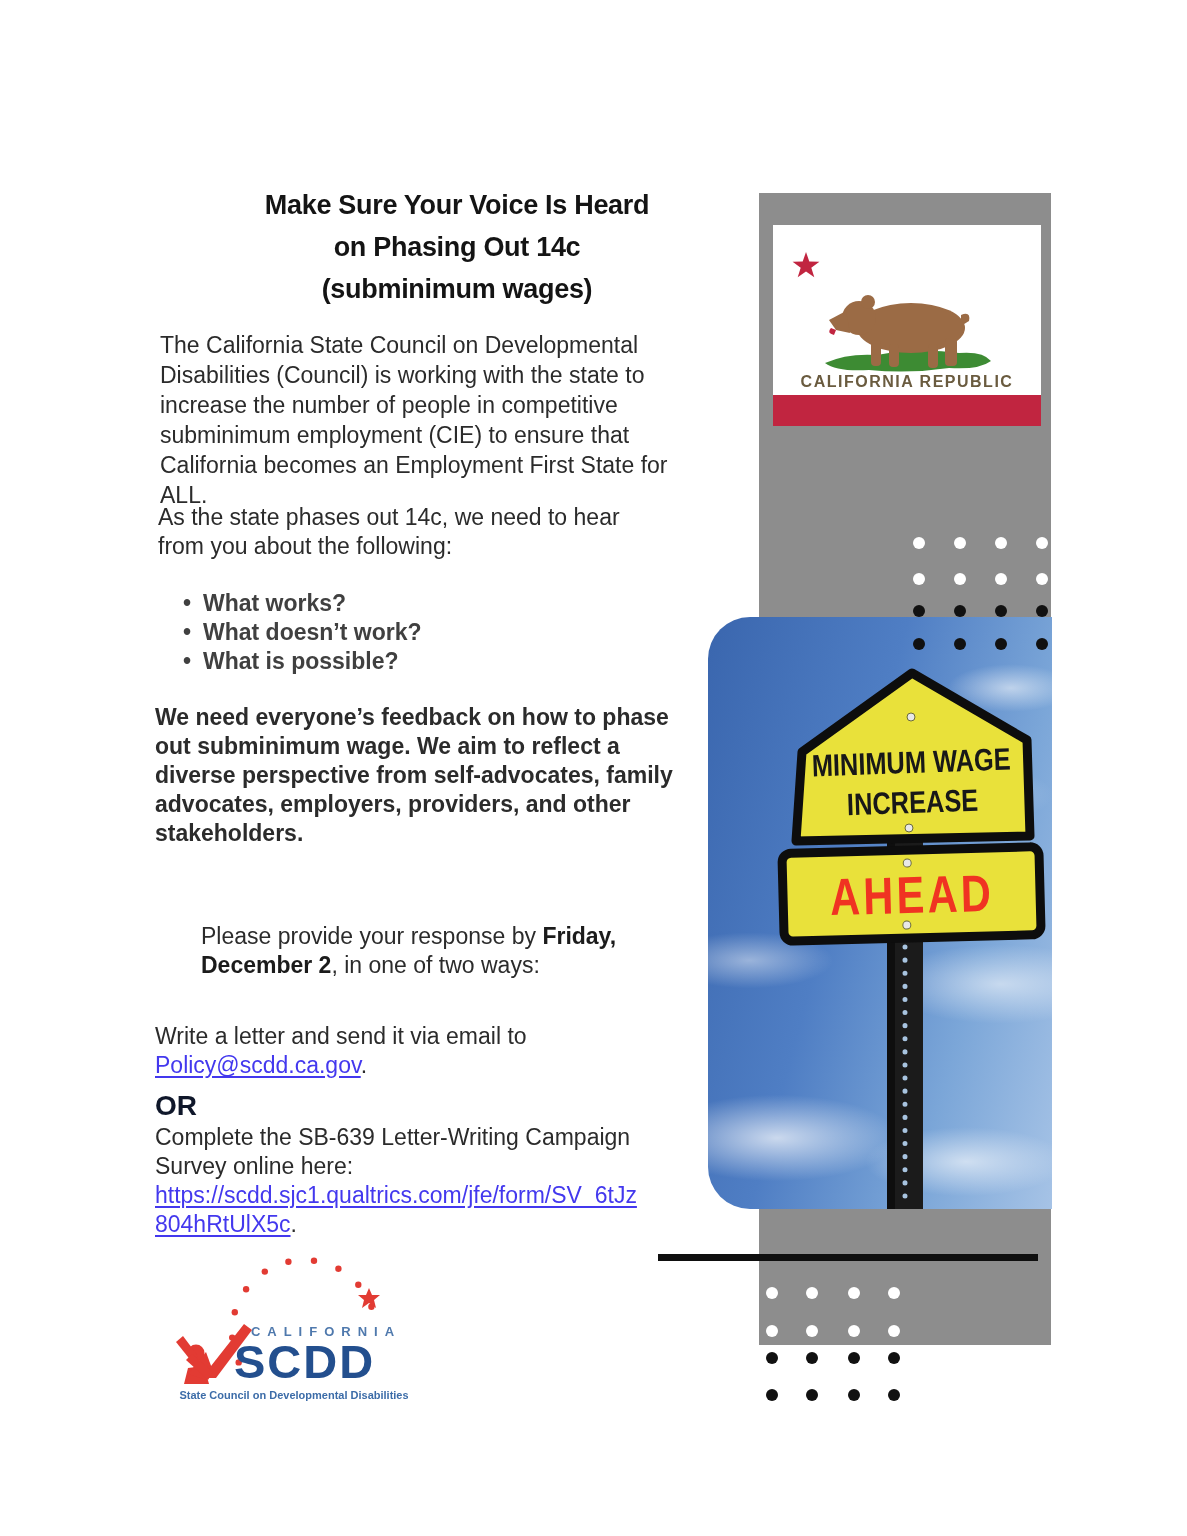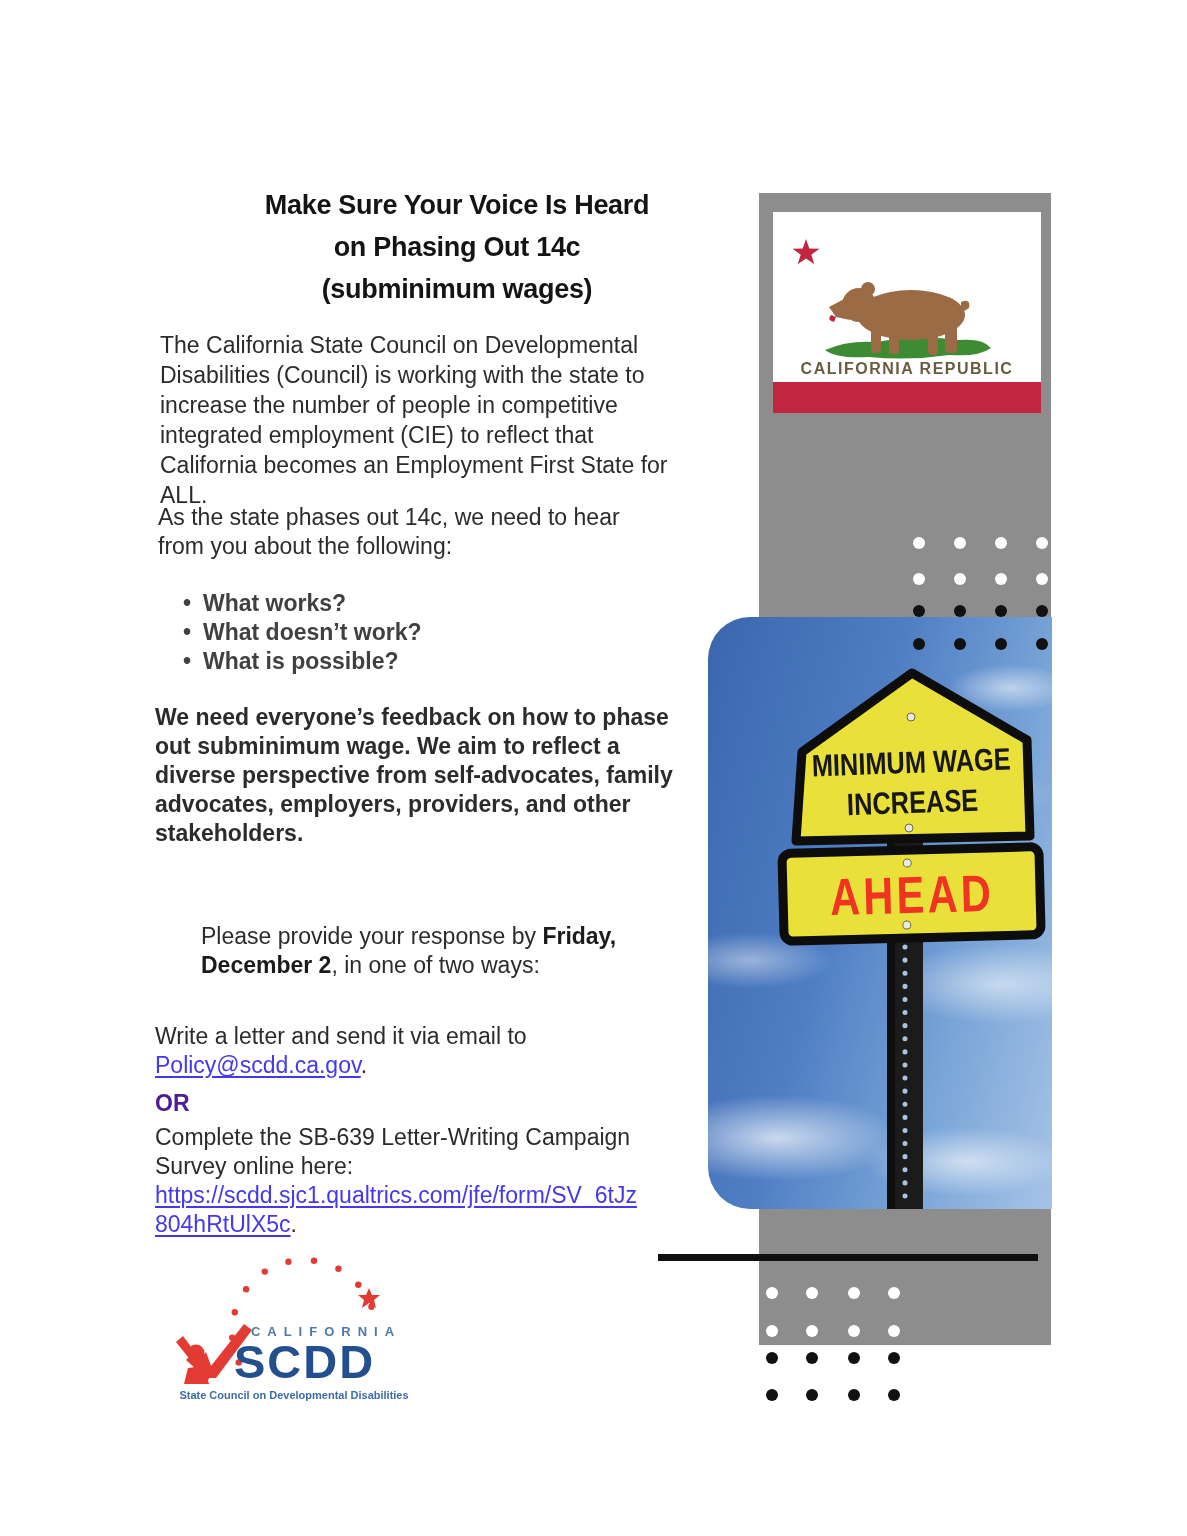--- a/index.html
+++ b/index.html
@@ -7,21 +7,21 @@
     --band:#8d8d8d; --flag-red:#c12540; --sign-yellow:#e9e13a;
     --ahead-red:#f03322; --scdd-blue:#234f8e; --scdd-red:#e23b33; --cal-blue:#4f79ad;
   }
   html,body{margin:0;padding:0;background:#ffffff;}
   .page{position:relative;width:1187px;height:1536px;background:#ffffff;overflow:hidden;
         font-family:"Liberation Sans",sans-serif;color:var(--ink);}
   
   .gray-band{position:absolute;left:759px;top:193px;width:292px;height:1152px;
              background:var(--band);z-index:1;}
   
-  .flag{position:absolute;left:773px;top:212px;width:268px;height:201px;z-index:2;}
+  .flag{position:absolute;left:773px;top:225px;width:268px;height:201px;z-index:2;}
   
   .photo{position:absolute;left:708px;top:617px;width:344px;height:592px;z-index:2;
          border-radius:42px 0 0 42px;overflow:hidden;
          background:
            radial-gradient(90px 34px at 88% 12%, rgba(255,255,255,.55), rgba(255,255,255,0) 70%),
            radial-gradient(150px 46px at 70% 30%, rgba(255,255,255,.40), rgba(255,255,255,0) 70%),
            radial-gradient(120px 40px at 12% 58%, rgba(255,255,255,.45), rgba(255,255,255,0) 70%),
            radial-gradient(160px 55px at 85% 62%, rgba(255,255,255,.55), rgba(255,255,255,0) 72%),
            radial-gradient(170px 60px at 20% 88%, rgba(255,255,255,.7), rgba(255,255,255,0) 72%),
            radial-gradient(140px 48px at 75% 92%, rgba(255,255,255,.6), rgba(255,255,255,0) 72%),
@@ -41,21 +41,21 @@
   .body-block{font-size:23px;line-height:30px;color:var(--ink);}
   .intro{left:160px;top:317px;margin-top:13px;}
   .ask{left:158px;top:503px;line-height:29px;}
   .bullets{left:183px;top:589px;line-height:29px;font-weight:700;color:#404040;}
   .bullets .dot{display:inline-block;width:20px;font-weight:700;}
   .feedback{left:155px;top:703px;line-height:29px;font-weight:bold;}
   .report{left:155px;top:854px;line-height:29px;}
   .deadline{left:155px;top:922px;line-height:29px;margin-left:46px;}
   .deadline b,.body-block b{color:#1b1b1b;}
   .email{left:155px;top:1022px;line-height:29px;}
-  .or{left:155px;top:1090px;font-size:23px;font-weight:700;color:#4c1d95;}
+  .or{left:155px;top:1090px;font-size:28px;font-weight:700;color:#0f172a;}
   .survey{left:155px;top:1123px;line-height:29px;}
   a.lnk{color:var(--link);text-decoration:underline;text-underline-offset:3px;}
   
   .logo{position:absolute;left:168px;top:1256px;width:240px;height:150px;z-index:5;}
 </style>
 </head>
 <body>
 
 <div class="page">
 
@@ -153,21 +153,21 @@
   <div class="txt headline">
     <div>Make Sure Your Voice Is Heard</div>
     <div>on Phasing Out 14c</div>
     <div>(subminimum wages)</div>
   </div>
 
   <div class="txt body-block intro">
     <div>The California State Council on Developmental</div>
     <div>Disabilities (Council) is working with the state to</div>
     <div>increase the number of people in competitive</div>
-    <div>integrated employment (CIE) to reflect that</div>
+    <div>subminimum employment (CIE) to ensure that</div>
     <div>California becomes an Employment First State for</div>
     <div>ALL.</div>
   </div>
 
   <div class="txt body-block ask">
     <div>As the state phases out 14c, we need to hear</div>
     <div>from you about the following:</div>
   </div>
 
   <div class="txt body-block bullets">

